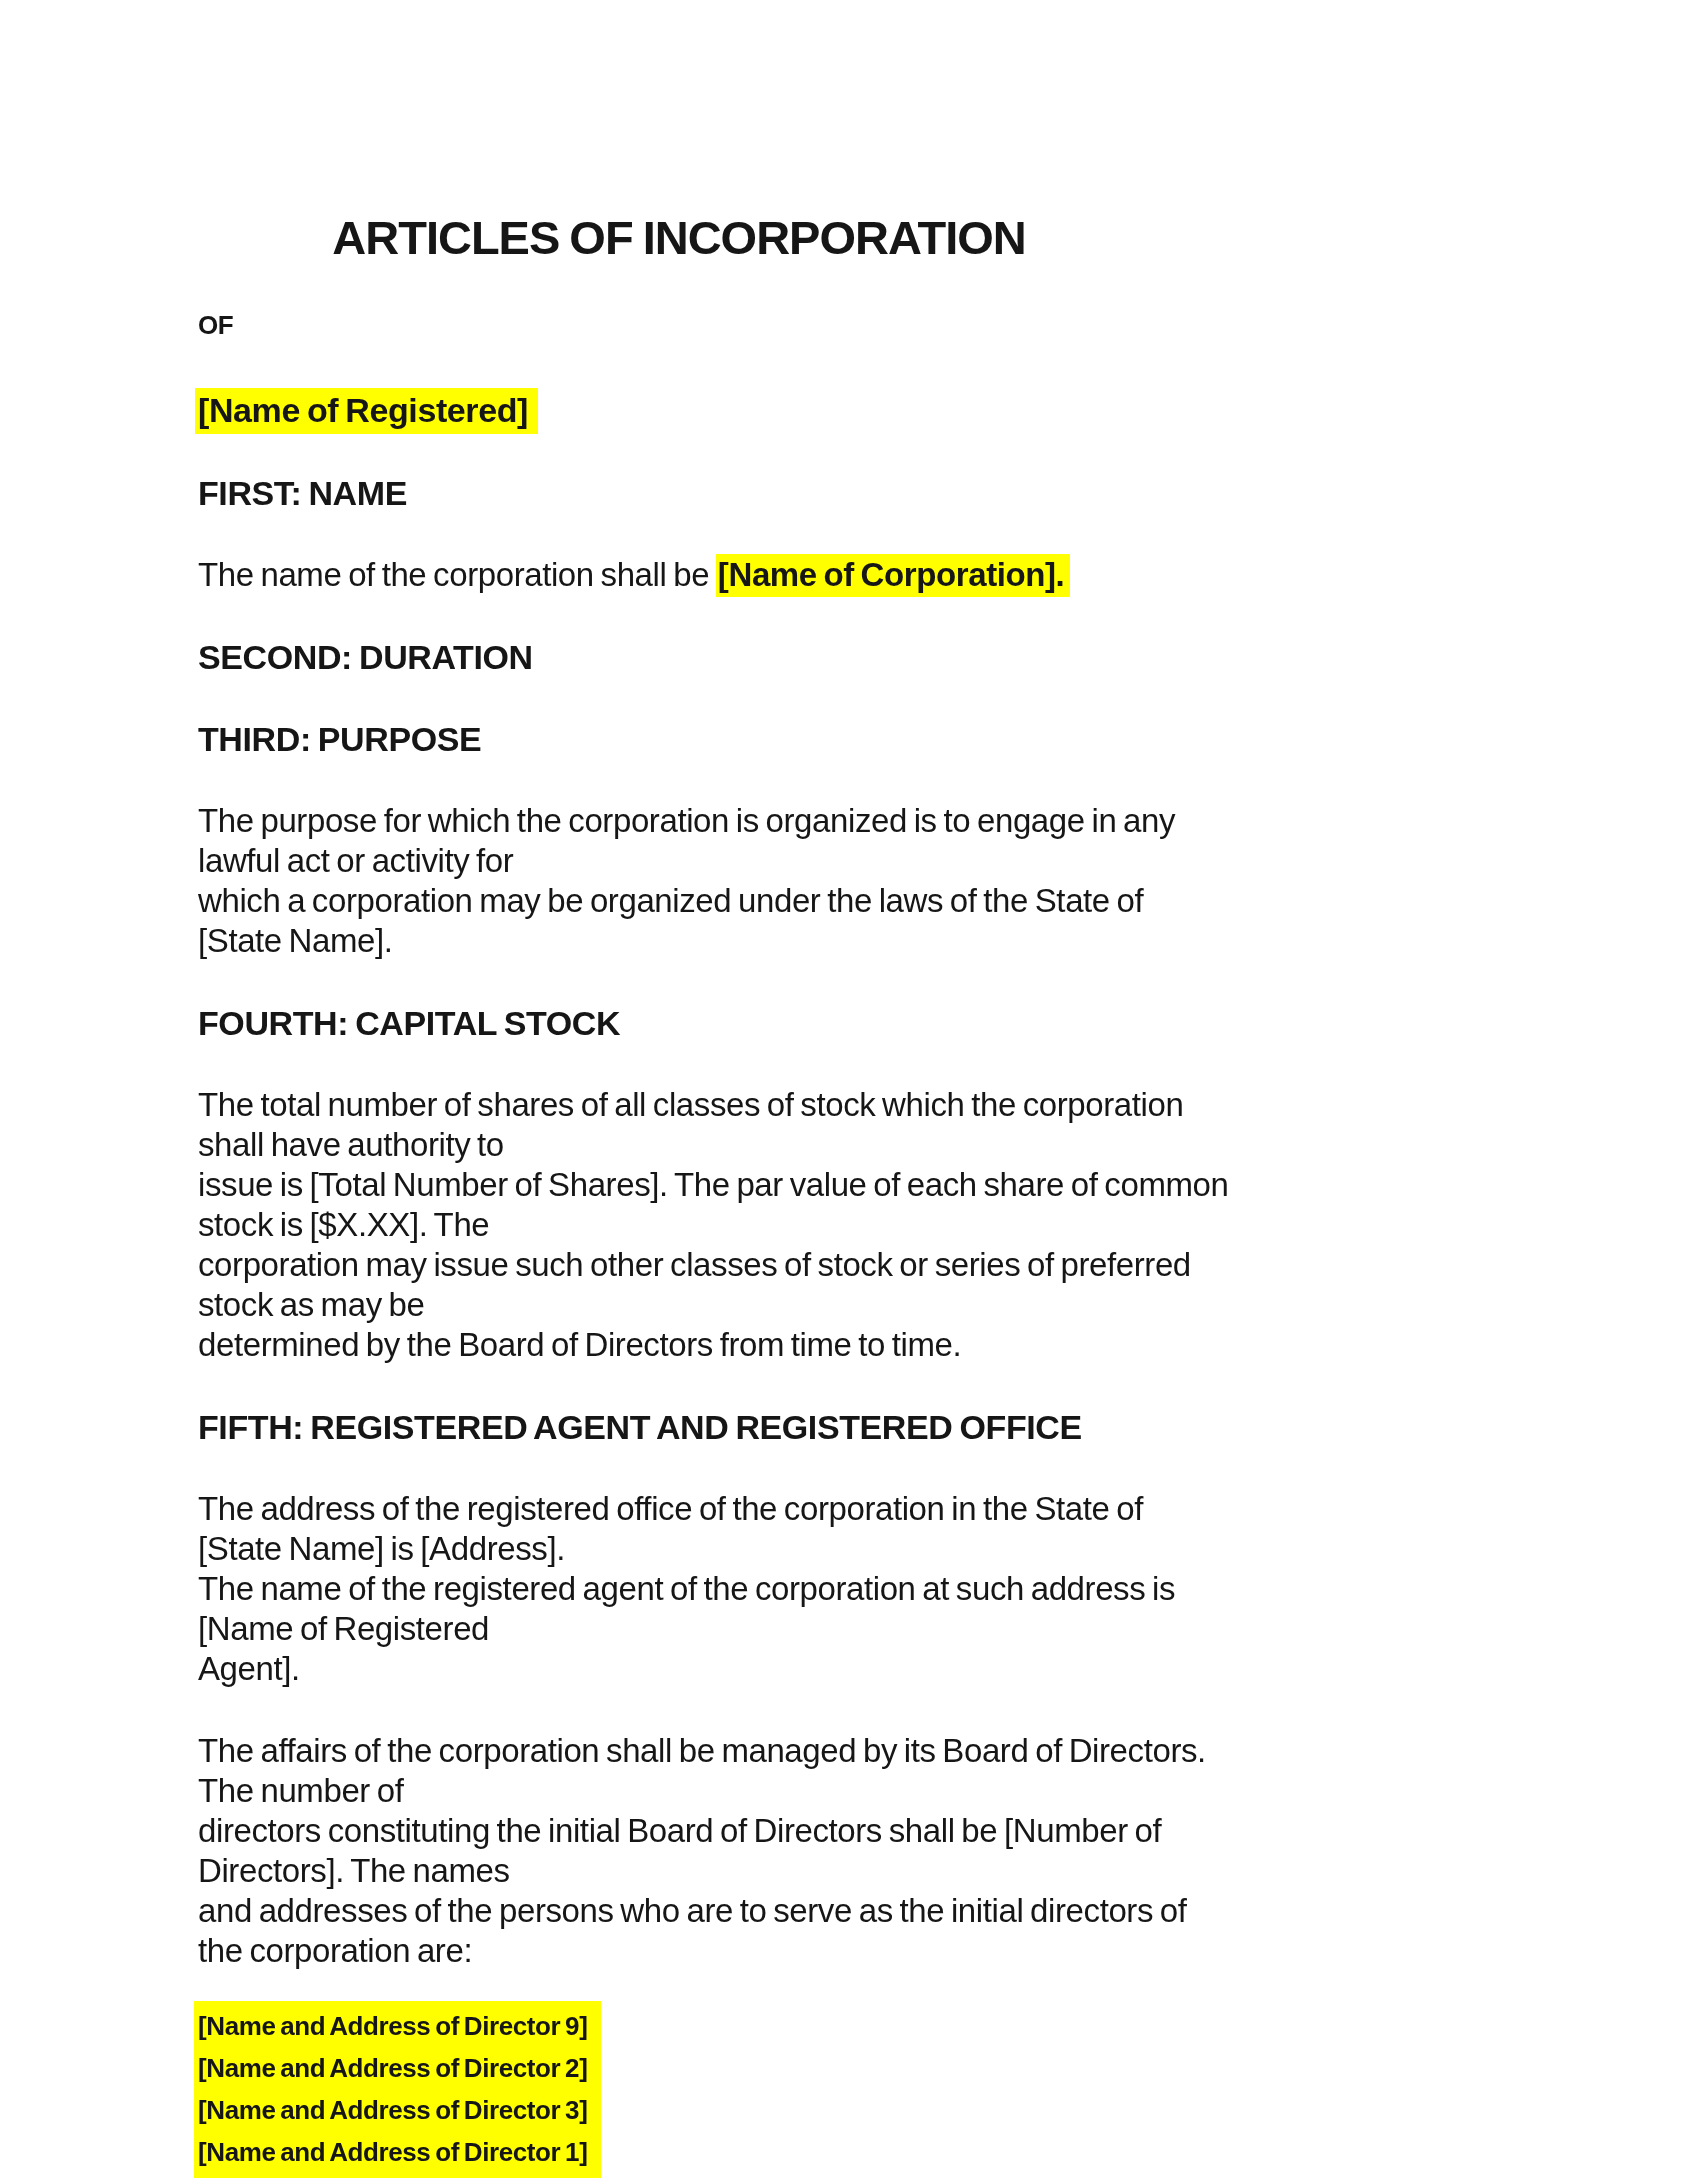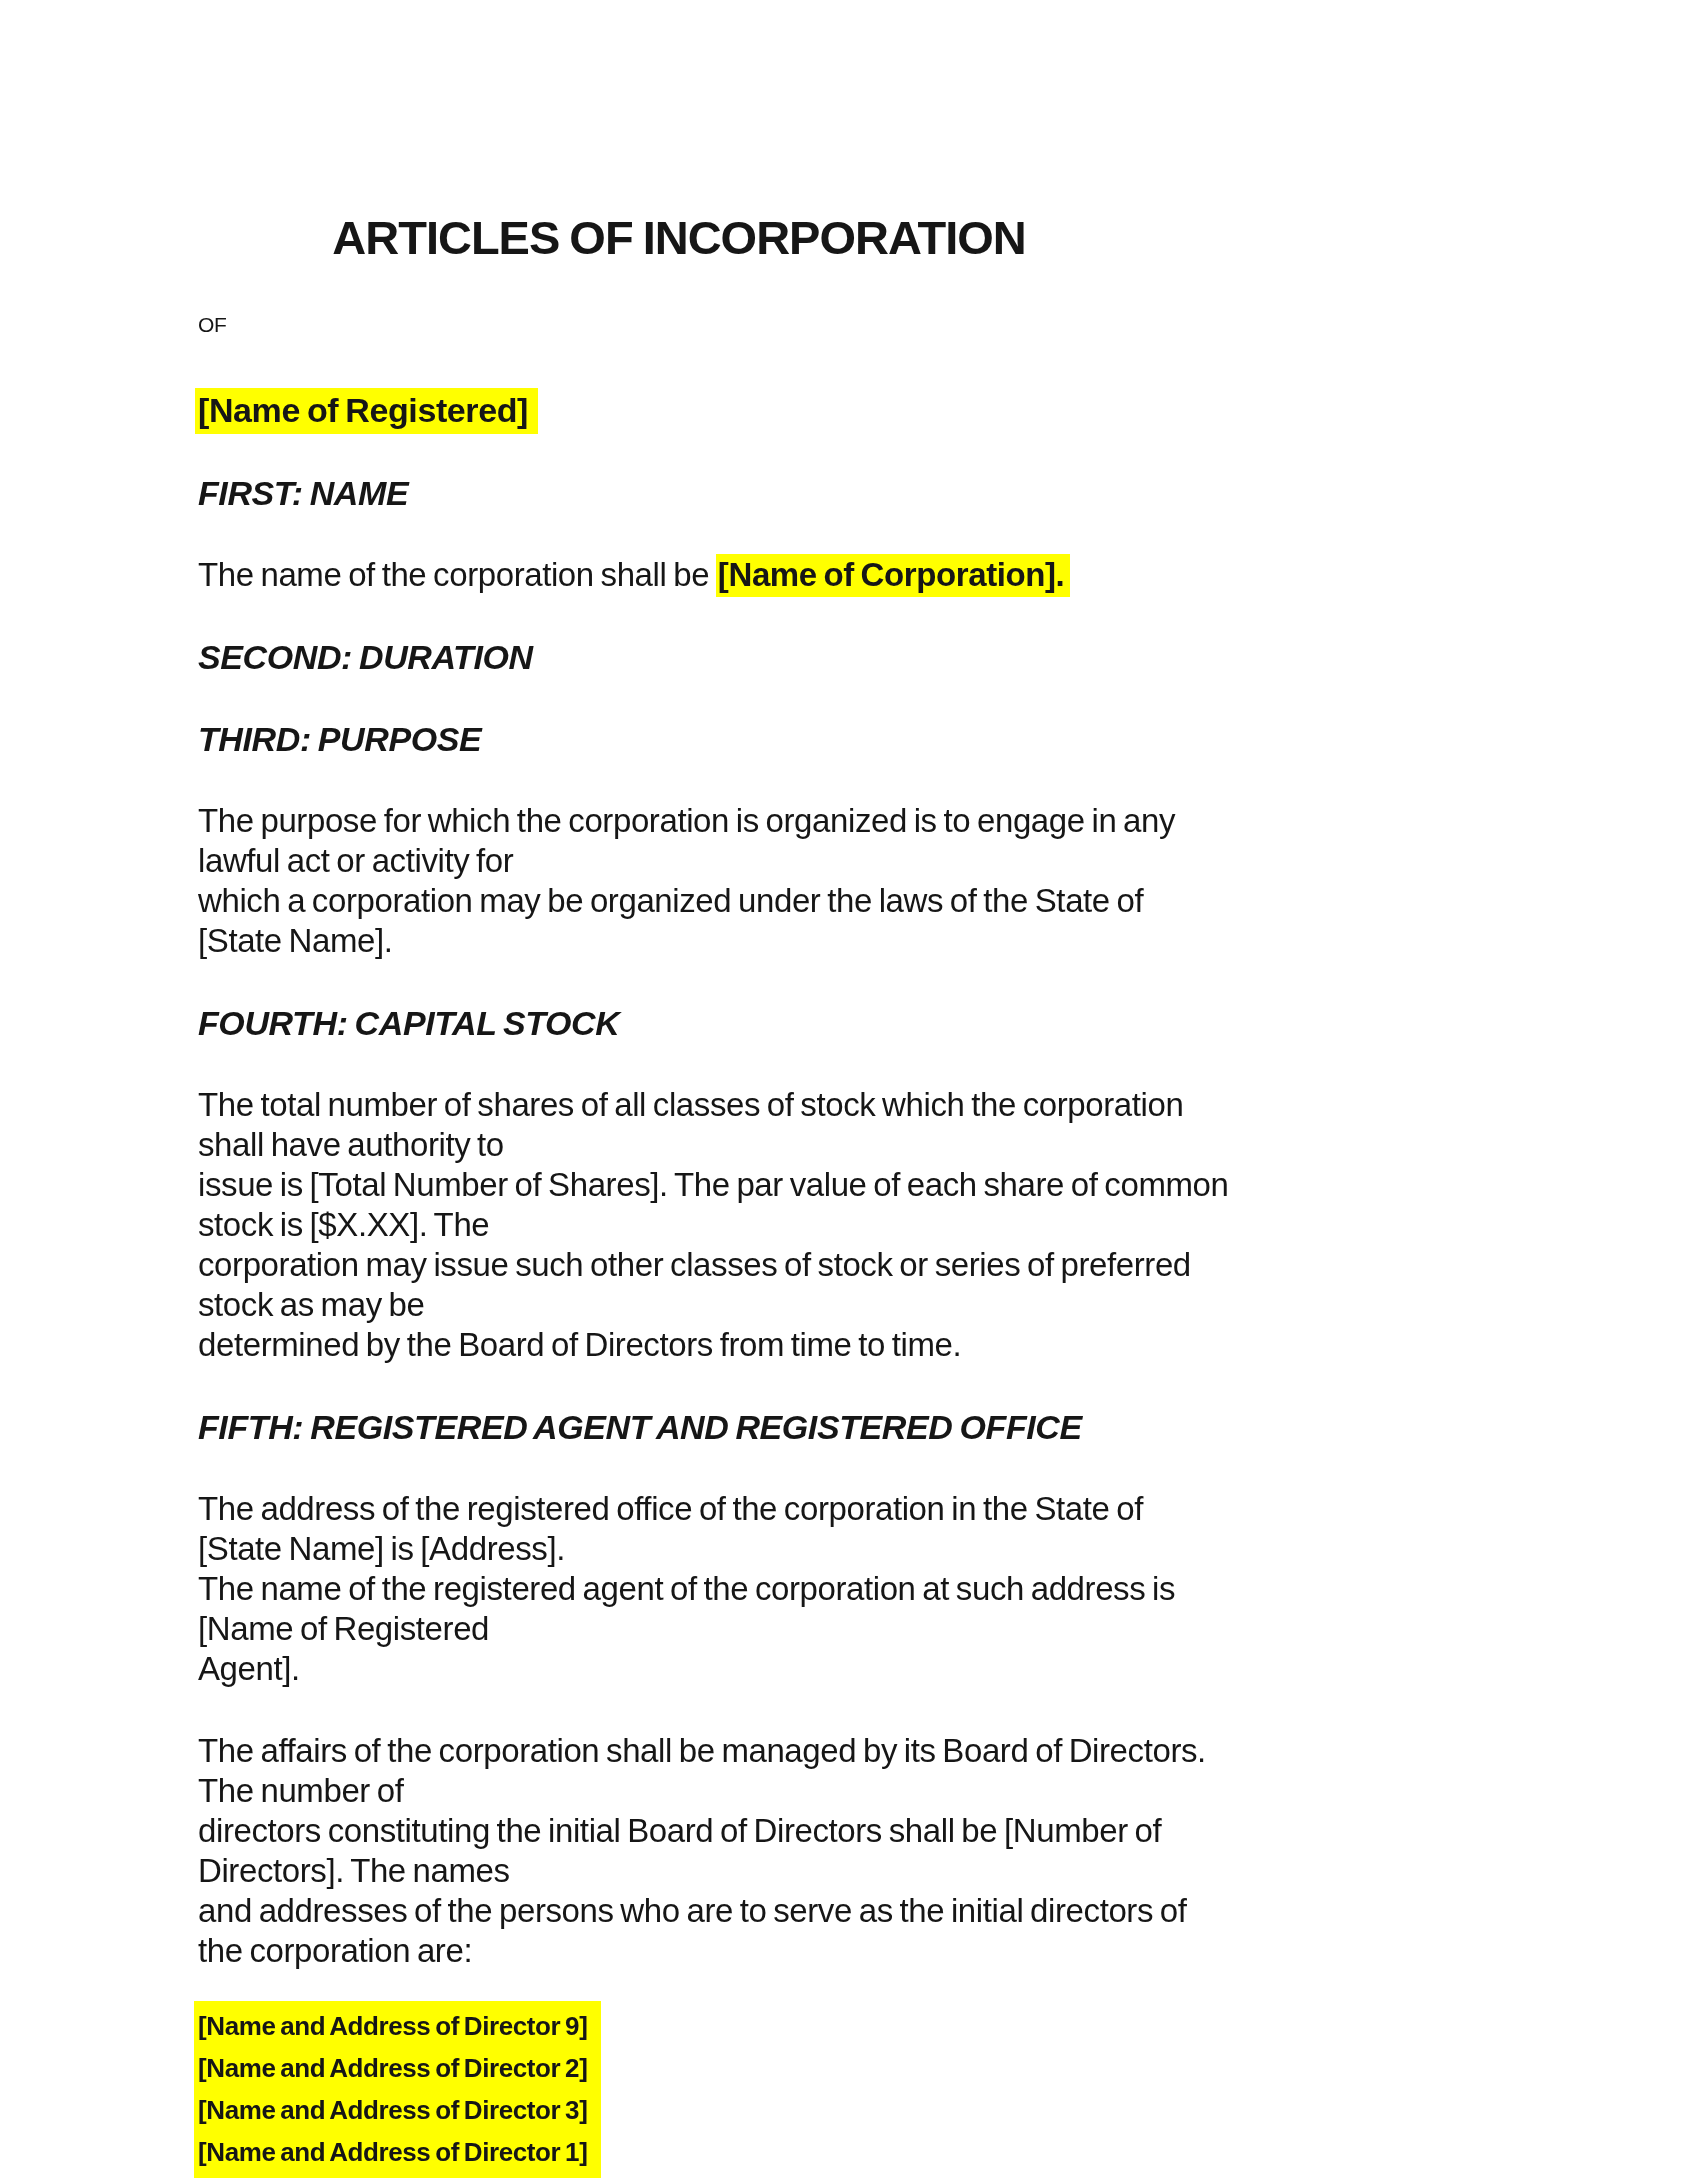--- a/index.html
+++ b/index.html
@@ -18,43 +18,42 @@
   .doc-title {
     font-size: 47px;
     font-weight: bold;
     text-align: center;
     letter-spacing: -1px;
     line-height: 55px;
     margin: 0 69px 42px 0;
     white-space: nowrap;
   }
   .of-line {
-    font-size: 21px;
-    font-weight: normal;
+    font-size: 26px;
+    font-weight: bold;
     line-height: 36px;
     margin: 0 0 44px 0;
   }
   .corp-name-line {
     margin: 0 0 40px 0;
     line-height: 46px;
     font-size: 34px;
     font-weight: bold;
   }
   .hl {
     background: #ffff00;
     padding: 3px 10px 5px 3px;
     margin-left: -3px;
   }
   .heading {
     font-size: 34px;
     font-weight: bold;
     line-height: 40px;
     margin: 0 0 42px 0;
     white-space: pre-line;
-    font-style: italic;
   }
   .para {
     font-size: 33px;
     font-weight: normal;
     line-height: 40px;
     margin: 0 0 42px 0;
     white-space: pre-line;
   }
   .para .hl-inline {
     background: #ffff00;

